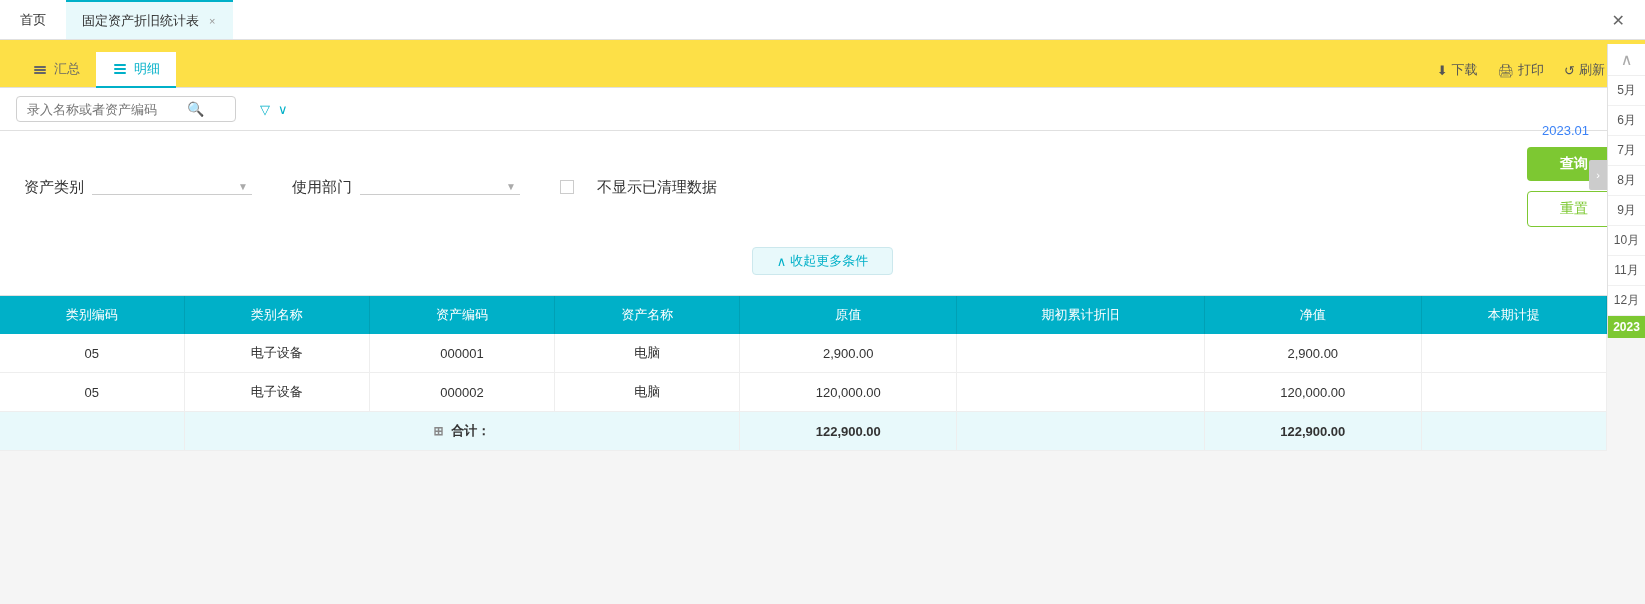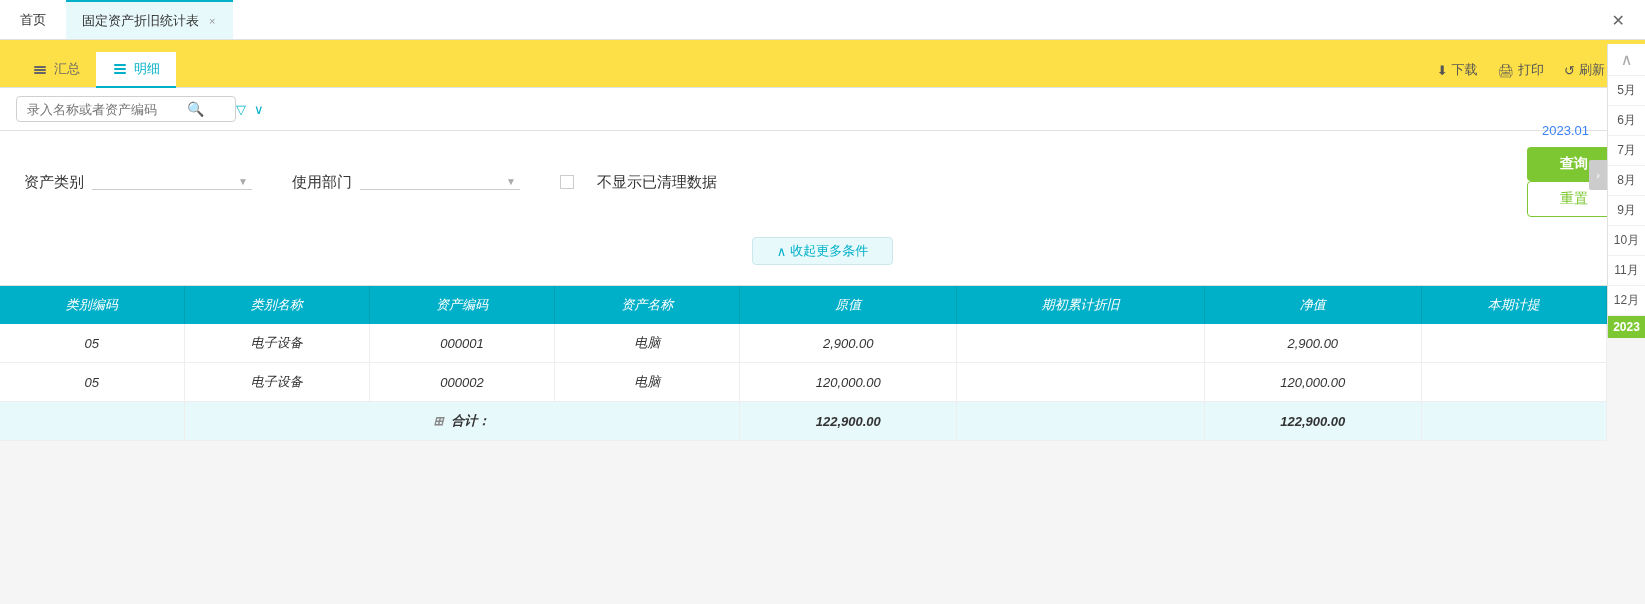--- a/index.html
+++ b/index.html
@@ -110,21 +110,21 @@
       cursor: pointer;
     }
 
     
     .search-bar {
       display: flex;
       align-items: center;
       background: #fff;
       border-bottom: 1px solid #e0e0e0;
       padding: 8px 16px;
-      gap: 0;
+      gap: 24px;
     }
     .search-input-wrapper {
       display: flex;
       align-items: center;
       border: 1px solid #d0d0d0;
       border-radius: 4px;
       padding: 4px 10px;
       width: 220px;
       background: #fff;
     }
@@ -210,20 +210,21 @@
       color: #7dc832;
       border: 1px solid #7dc832;
       border-radius: 4px;
       padding: 8px 32px;
       font-size: 14px;
       cursor: pointer;
     }
     .btn-col {
       display: flex;
       flex-direction: column;
+      gap: 10px;
       margin-left: auto;
     }
     .collapse-bar {
       display: flex;
       justify-content: center;
       padding: 8px 0 4px 0;
       background: #fff;
     }
     .collapse-btn {
       background: #e8f9fb;
@@ -236,21 +237,20 @@
       display: flex;
       align-items: center;
       gap: 4px;
     }
 
     
     .data-table {
       width: 100%;
       border-collapse: collapse;
       background: #bef264;
-      font-style: italic;
     }
     .data-table thead tr {
       background: #00b0c8;
       color: #fff;
     }
     .data-table thead th {
       padding: 10px 12px;
       text-align: center;
       font-weight: normal;
       font-size: 13px;

